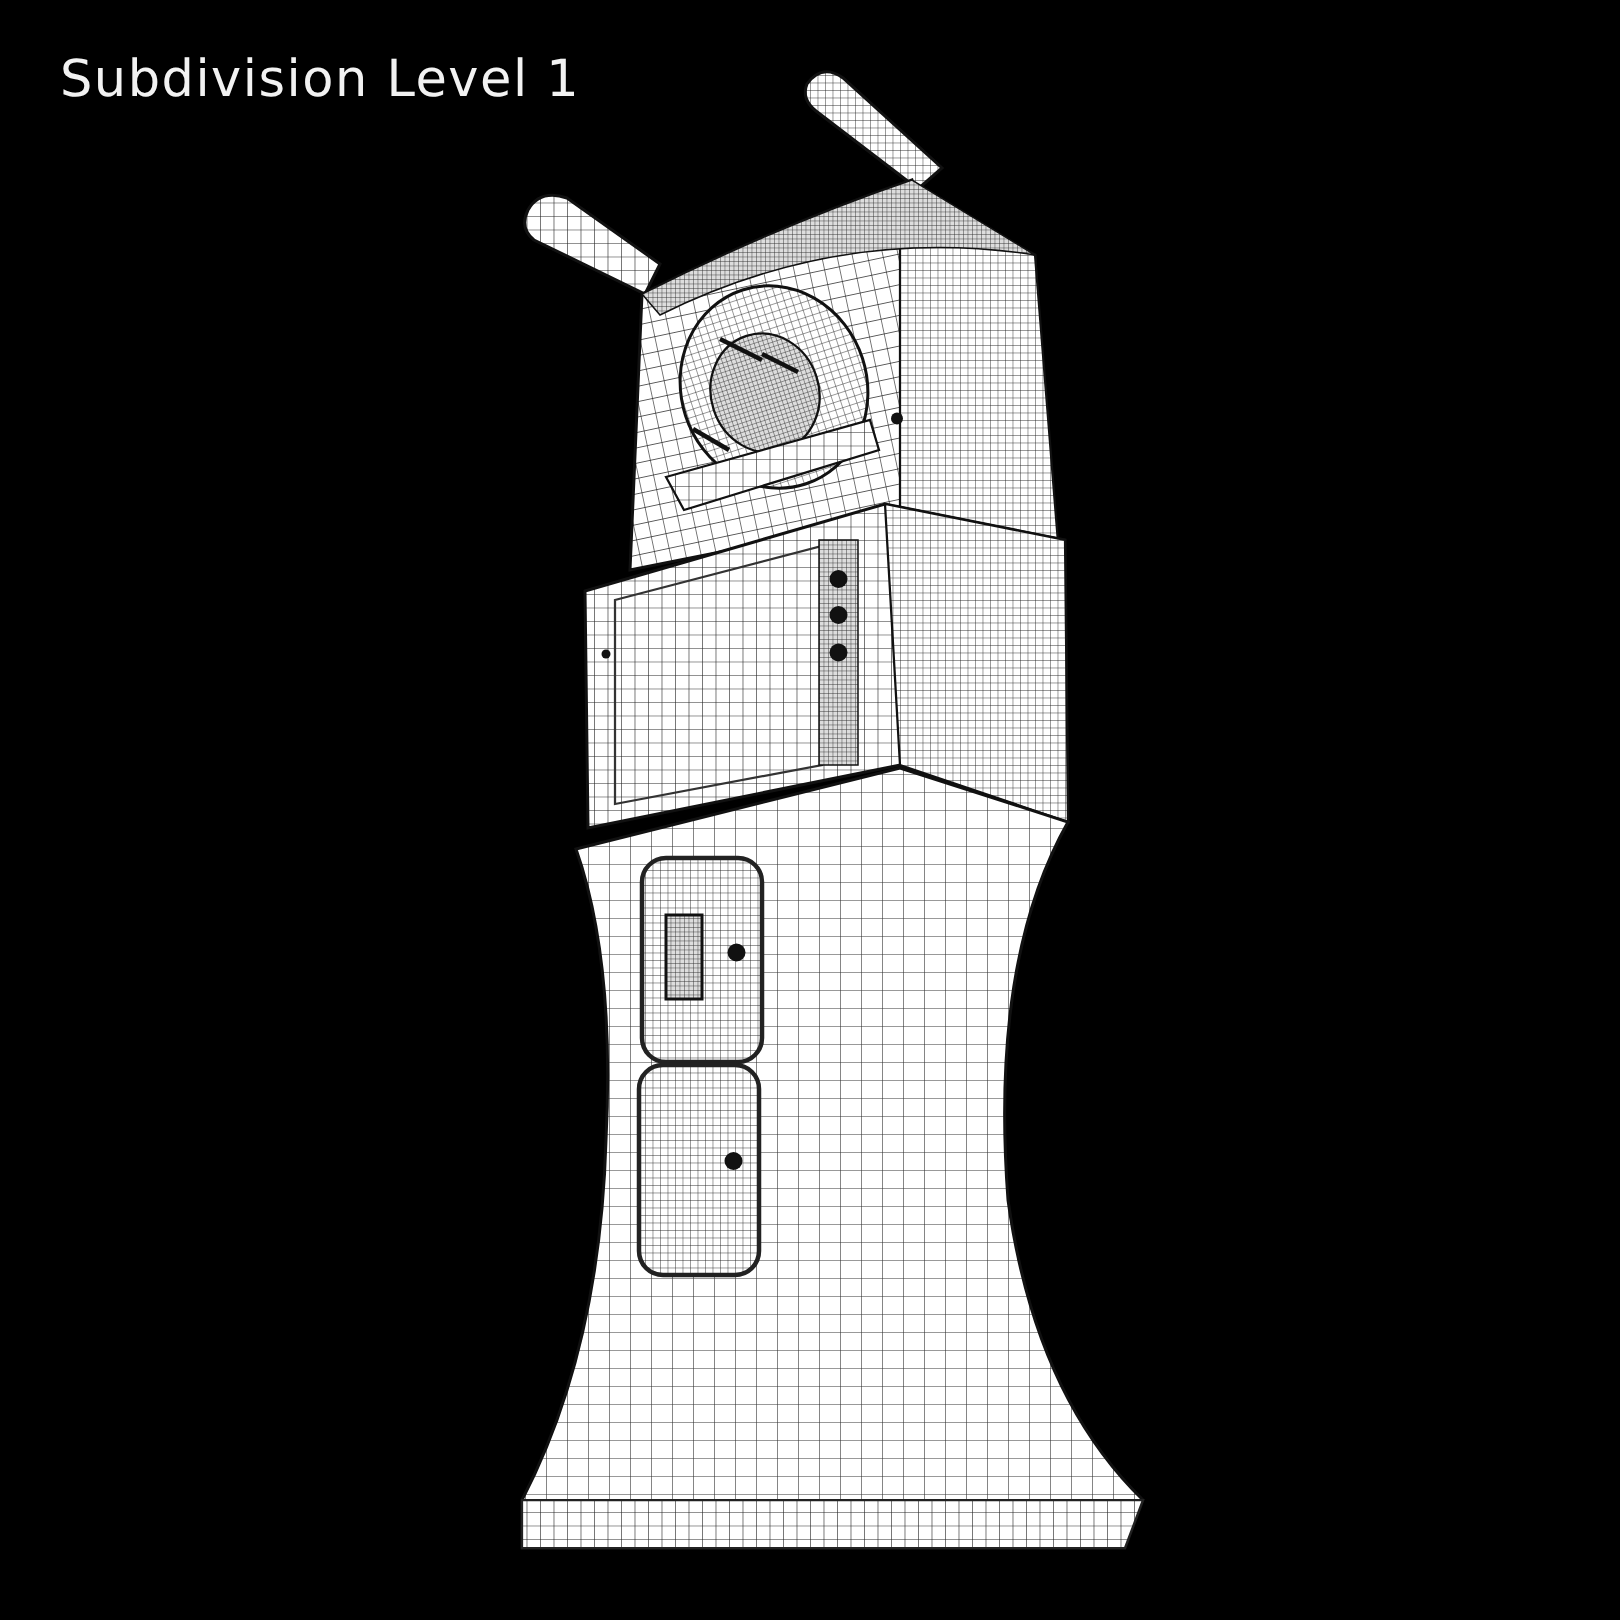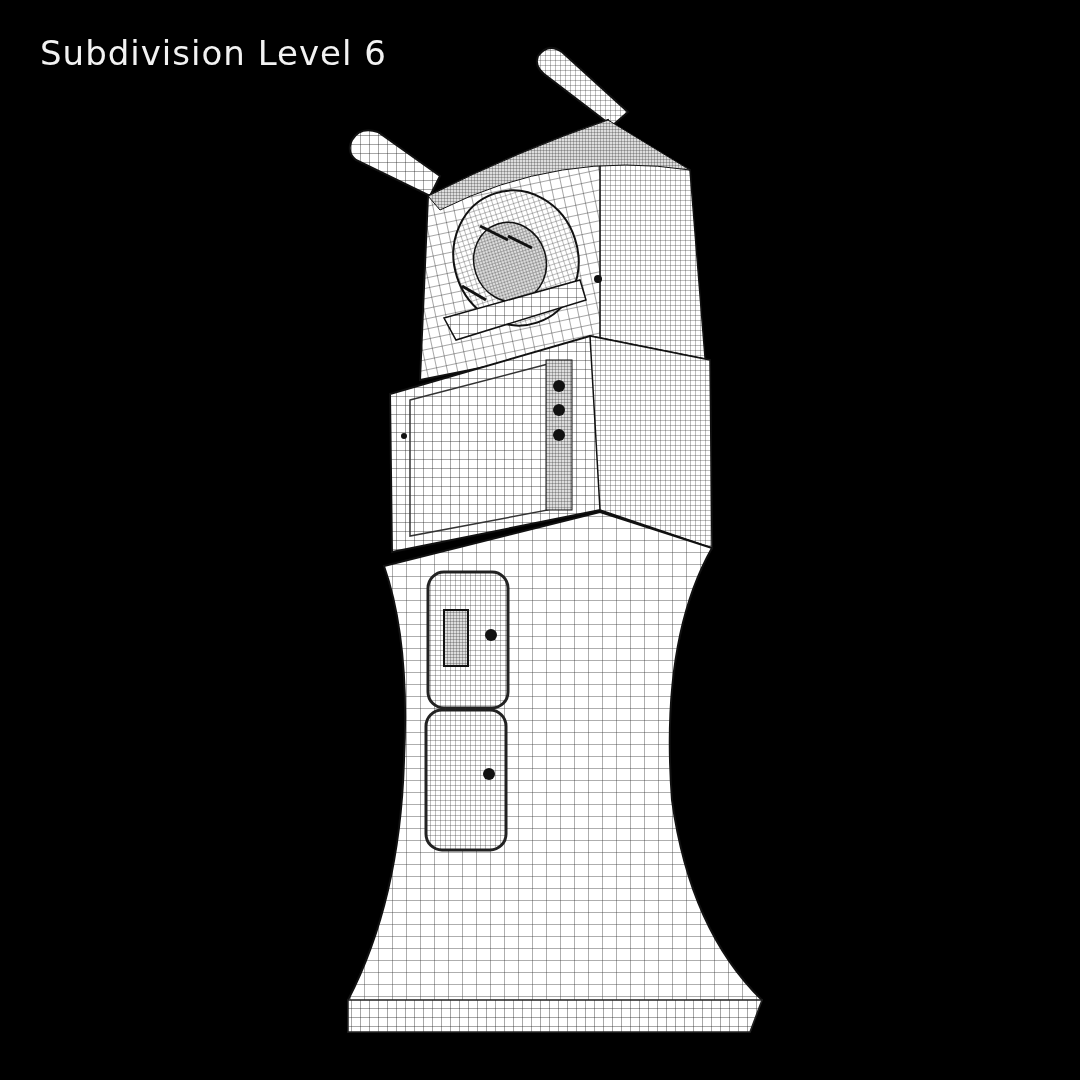--- a/index.html
+++ b/index.html
@@ -7,21 +7,21 @@
   .caption {
     position: absolute; left: 40px; top: 36px;
     font-family: "DejaVu Sans", sans-serif; font-size: 34px; color: #f2f2f2;
     letter-spacing: 1px; line-height: 1;
   }
   svg.render { position: absolute; left: 0; top: 0; }
 </style>
 </head>
 <body>
 
-<div class="caption">Subdivision Level 6</div>
+<div class="caption">Subdivision Level 1</div>
 
 <svg class="render" width="1080" height="1080" viewBox="0 0 1080 1080">
   <defs>
     <pattern id="grid" width="9" height="9" patternUnits="userSpaceOnUse">
       <rect width="9" height="9" fill="#fff"></rect>
       <path d="M9 0 L0 0 0 9" fill="none" stroke="#222" stroke-width="0.8"></path>
     </pattern>
     <pattern id="gridFine" width="5" height="5" patternUnits="userSpaceOnUse">
       <rect width="5" height="5" fill="#fff"></rect>
       <path d="M5 0 L0 0 0 5" fill="none" stroke="#222" stroke-width="0.6"></path>

